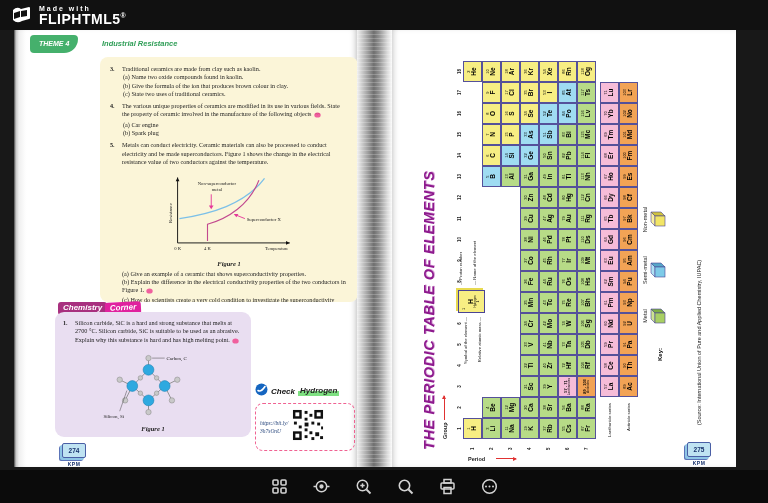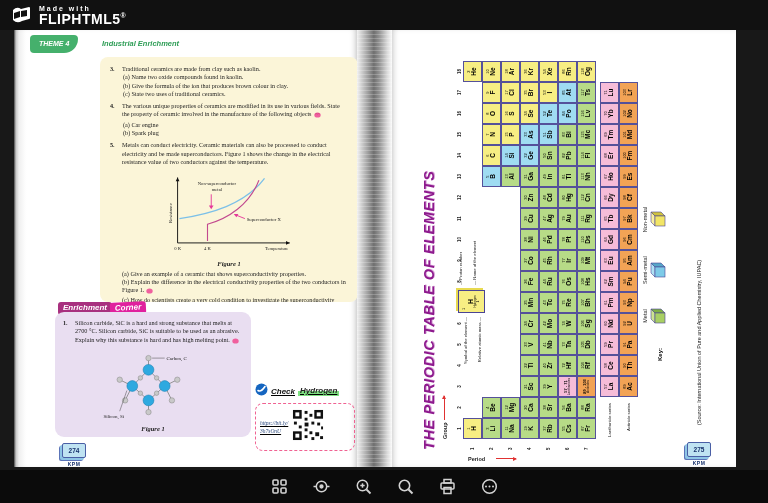--- a/index.html
+++ b/index.html
@@ -37,21 +37,21 @@
   .qnum { position:absolute; left:0; top:0; font-weight:bold; }
   .sub { padding-left:1px; }
   .brain { display:inline-block; vertical-align:-2px; margin-left:2px; }
   .fig-wrap { width:170px; margin:2px auto 0; text-align:center; }
   .fig-cap { font:italic bold 6.5px "Liberation Serif",serif; text-align:center; margin:1px 0 3px; }
   .chart-txt { font:5px "Liberation Serif",serif; fill:#222; }
   .lav-box { position:absolute; left:41px; top:282px; width:196px; height:125px; background:#e9def1; border-radius:9px; padding:7px 8px 4px; font:6.2px/1.34 "Liberation Serif",serif; color:#1d1d1d; overflow:hidden; }
   .enrich-title { position:absolute; left:44px; top:266px; white-space:nowrap; }
   .enrich-1 { display:inline-block; background:#a8307f; color:#fff; font:italic bold 8px/1 "Liberation Sans",sans-serif; padding:2px 5px 3px; border-radius:3px; }
   .enrich-2 { display:inline-block; background:#e0219e; color:#fff; font:italic bold 8px/1 "Liberation Sans",sans-serif; padding:2px 5px 3px; border-radius:3px; margin-left:-2px; transform:rotate(-3deg); }
-  .check-wrap { position:absolute; left:241px; top:352px; width:100px;text-decoration:underline; }
+  .check-wrap { position:absolute; left:241px; top:352px; width:100px; }
   .check-head { display:flex; align-items:center; gap:3px; margin-bottom:3px; }
   .check-word { font:italic bold 8px "Liberation Sans",sans-serif; color:#111; }
   .answers-word { font:italic bold 8px "Liberation Sans",sans-serif; color:#222; background:linear-gradient(180deg,transparent 55%, #7ee081 55%); padding:0 2px 1px; }
   .dash-box { border:1px dashed #f06292; border-radius:8px; padding:5px 4px; display:flex; gap:4px; align-items:center; }
   .check-url { font:italic 5.5px/1.5 "Liberation Serif",serif; color:#24437a; }
   .page-badge { position:absolute; text-align:center; }
   .badge-book { width:24px; height:15px; background:#bfe3f2; border:1px solid #4a5fa5; border-radius:2px; box-shadow:-2px 2px 0 #8fc6e6, -3px 3px 0 #5b74b8; display:flex; align-items:center; justify-content:center; font:bold 6.5px "Liberation Sans",sans-serif; color:#16306b; margin:0 auto; }
   .badge-kpm { font:bold 5px "Liberation Sans",sans-serif; color:#16306b; margin-top:3px; letter-spacing:.5px; }
 
   
@@ -109,21 +109,21 @@
     <path d="M15.5 5.5 A 6.3 6.3 0 1 0 17.2 10.5"></path>
     <path d="M11.5 10.5 L17.5 4.5"></path>
     <path d="M13.5 4.5 L17.5 4.5 L17.5 8.5"></path>
   </svg>
 </div>
 
 <div class="book">
 
   <div class="page-left">
     <div class="theme-badge">THEME 4</div>
-    <div class="theme-title">Industrial Enrichment</div>
+    <div class="theme-title">Industrial Resistance</div>
 
     <div class="cream-box">
       <div class="q">
         <span class="qnum">3.</span>
         <div>Traditional ceramics are made from clay such as kaolin.</div>
         <div class="sub">(a) Name two oxide compounds found in kaolin.</div>
         <div class="sub">(b) Give the formula of the ion that produces brown colour in clay.</div>
         <div class="sub">(c) State two uses of traditional ceramics.</div>
       </div>
       <div class="q">
@@ -164,21 +164,21 @@
       <div class="fig-cap">Figure 1</div>
 
       <div class="sub" style="padding-left:12px">(a) Give an example of a ceramic that shows superconductivity properties.</div>
       <div class="sub" style="padding-left:12px"><span>(b) Explain the difference in the electrical conductivity properties of the two conductors in Figure 1.</span><span class="brain"><svg width="7" height="6" viewBox="0 0 7 6">
               <ellipse cx="3.5" cy="3" rx="3.2" ry="2.6" fill="#f0609e"></ellipse>
             </svg></span></div>
       <div class="sub" style="padding-left:12px"><span>(c) How do scientists create a very cold condition to investigate the superconductivity phenomena?</span></div>
     </div>
 
     <div class="enrich-title">
-      <span class="enrich-1">Enrichment</span><span class="enrich-2">Corner</span>
+      <span class="enrich-1">Chemistry</span><span class="enrich-2">Corner</span>
     </div>
     <div class="lav-box">
       <div class="q">
         <span class="qnum">1.</span>
         <span>Silicon carbide, SiC is a hard and strong substance that melts at 2700 °C. Silicon carbide, SiC is suitable to be used as an abrasive. Explain why this substance is hard and has high melting point.</span><span class="brain"><svg width="7" height="6" viewBox="0 0 7 6">
               <ellipse cx="3.5" cy="3" rx="3.2" ry="2.6" fill="#f0609e"></ellipse>
             </svg></span>
       </div>
       <div style="text-align:center">
         <svg width="150" height="72" viewBox="0 0 150 80">

